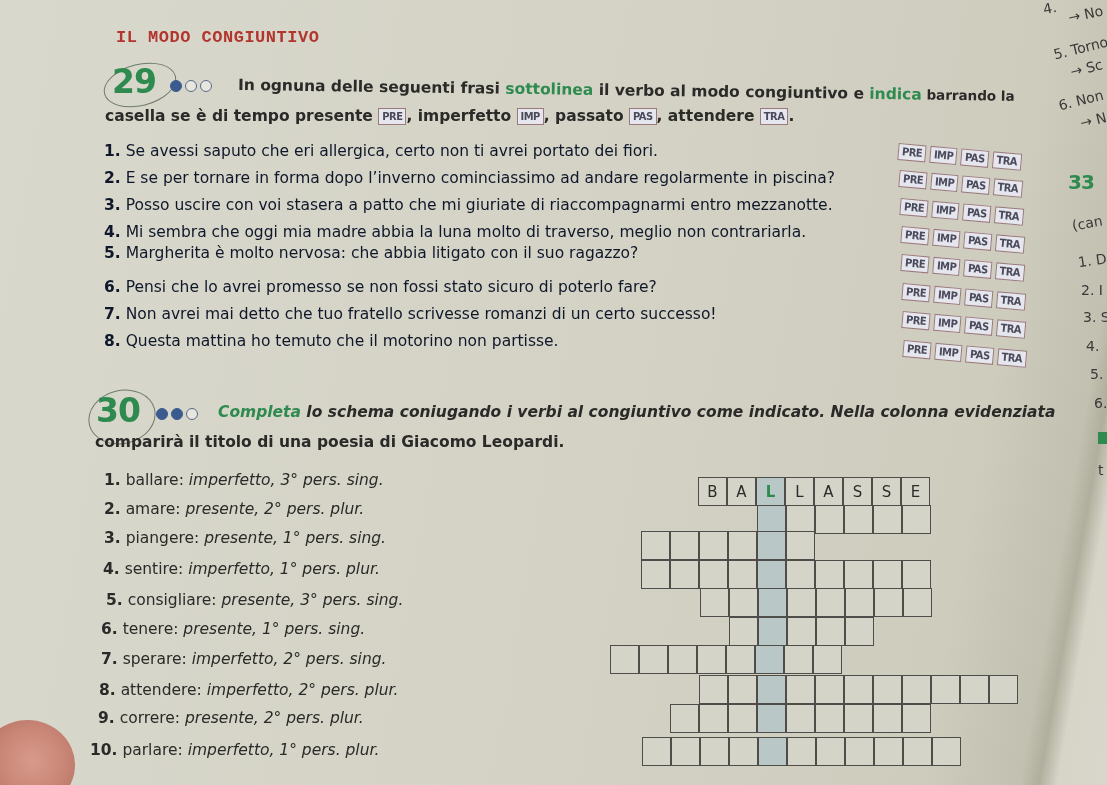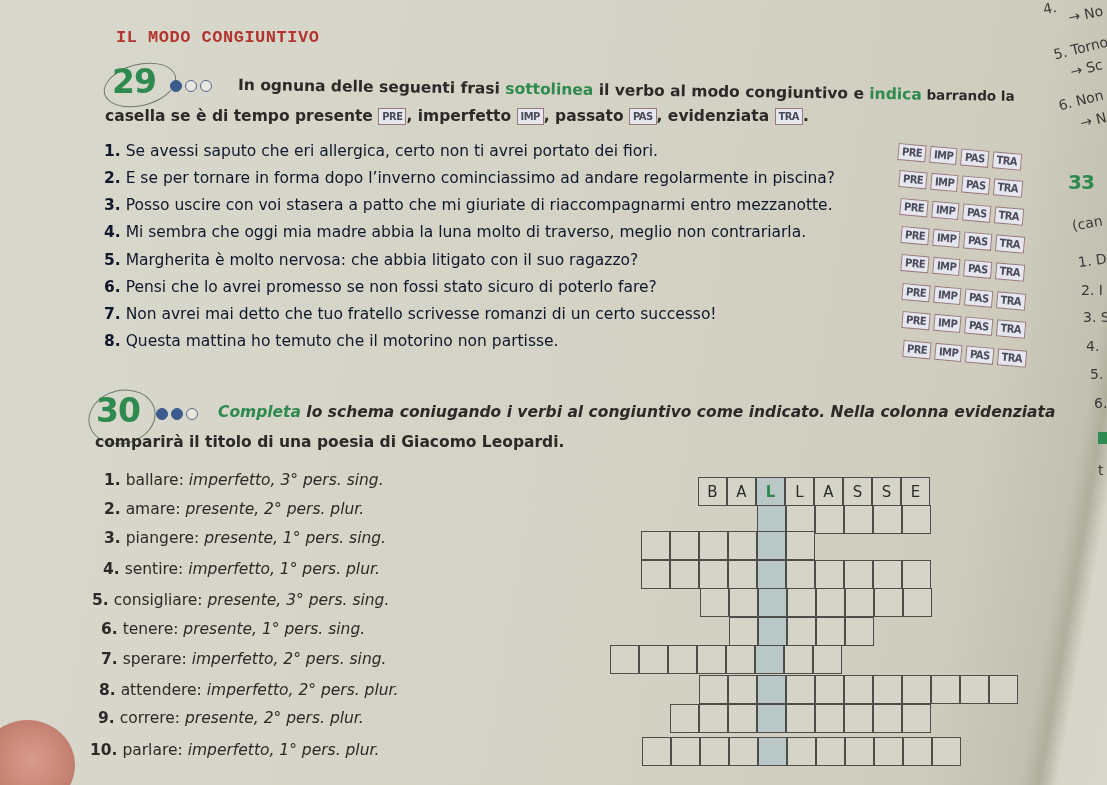--- a/index.html
+++ b/index.html
@@ -50,28 +50,28 @@
 <div class="abs ex-num" style="left:112px;top:62px;">29</div>
 <div class="abs dots" style="left:170px;top:80px;">
   <span class="dot filled"></span>
   <span class="dot"></span>
   <span class="dot"></span>
 </div>
 <div class="abs instr" style="left:238px;top:76px;transform:rotate(0.8deg);transform-origin:left;">
   <span>In ognuna delle seguenti frasi </span><span class="green">sottolinea</span><span> il verbo al modo congiuntivo e </span><span class="green">indica</span><span style="font-size:13.5px"> barrando la</span>
 </div>
 <div class="abs instr" style="left:105px;top:107px;">
-  <span>casella se è di tempo presente </span><span class="tag">PRE</span><span>, imperfetto </span><span class="tag">IMP</span><span>, passato </span><span class="tag">PAS</span><span>, evidenziata </span><span class="tag">TRA</span><span>.</span>
+  <span>casella se è di tempo presente </span><span class="tag">PRE</span><span>, imperfetto </span><span class="tag">IMP</span><span>, passato </span><span class="tag">PAS</span><span>, attendere </span><span class="tag">TRA</span><span>.</span>
 </div>
 
 <div class="abs sentence" style="left:104px;top:142px;"><b>1.</b> <span>Se avessi saputo che eri allergica, certo non ti avrei portato dei fiori.</span></div>
 <div class="abs sentence" style="left:104px;top:169px;"><b>2.</b> <span>E se per tornare in forma dopo l’inverno cominciassimo ad andare regolarmente in piscina?</span></div>
 <div class="abs sentence" style="left:104px;top:196px;"><b>3.</b> <span>Posso uscire con voi stasera a patto che mi giuriate di riaccompagnarmi entro mezzanotte.</span></div>
 <div class="abs sentence" style="left:104px;top:223px;"><b>4.</b> <span>Mi sembra che oggi mia madre abbia la luna molto di traverso, meglio non contrariarla.</span></div>
-<div class="abs sentence" style="left:104px;top:251px;"><b>5.</b> <span>Margherita è molto nervosa: che abbia litigato con il suo ragazzo?</span></div>
+<div class="abs sentence" style="left:104px;top:244px;"><b>5.</b> <span>Margherita è molto nervosa: che abbia litigato con il suo ragazzo?</span></div>
 <div class="abs sentence" style="left:104px;top:278px;"><b>6.</b> <span>Pensi che lo avrei promesso se non fossi stato sicuro di poterlo fare?</span></div>
 <div class="abs sentence" style="left:104px;top:305px;"><b>7.</b> <span>Non avrei mai detto che tuo fratello scrivesse romanzi di un certo successo!</span></div>
 <div class="abs sentence" style="left:104px;top:332px;"><b>8.</b> <span>Questa mattina ho temuto che il motorino non partisse.</span></div>
 
 <div class="tags" style="left:898px;top:143px;transform:rotate(5deg);transform-origin:left;">
   <span class="tag">PRE</span>
     <span class="tag">IMP</span>
     <span class="tag">PAS</span>
     <span class="tag">TRA</span>
 </div>
@@ -127,21 +127,21 @@
 </div>
 <div class="abs instr" style="left:218px;top:403px;font-style:italic;">
   <span class="green">Completa</span><span> lo schema coniugando i verbi al congiuntivo come indicato. Nella colonna evidenziata</span>
 </div>
 <div class="abs instr" style="left:95px;top:433px;">comparirà il titolo di una poesia di Giacomo Leopardi.</div>
 
 <div class="abs clue" style="left:104px;top:471px;"><b>1.</b> <span>ballare:</span> <i>imperfetto, 3° pers. sing.</i></div>
 <div class="abs clue" style="left:104px;top:500px;"><b>2.</b> <span>amare:</span> <i>presente, 2° pers. plur.</i></div>
 <div class="abs clue" style="left:104px;top:529px;"><b>3.</b> <span>piangere:</span> <i>presente, 1° pers. sing.</i></div>
 <div class="abs clue" style="left:103px;top:560px;"><b>4.</b> <span>sentire:</span> <i>imperfetto, 1° pers. plur.</i></div>
-<div class="abs clue" style="left:92px;top:591px;"><b>5.</b> <span>consigliare:</span> <i>presente, 3° pers. sing.</i></div>
+<div class="abs clue" style="left:106px;top:591px;"><b>5.</b> <span>consigliare:</span> <i>presente, 3° pers. sing.</i></div>
 <div class="abs clue" style="left:101px;top:620px;"><b>6.</b> <span>tenere:</span> <i>presente, 1° pers. sing.</i></div>
 <div class="abs clue" style="left:101px;top:650px;"><b>7.</b> <span>sperare:</span> <i>imperfetto, 2° pers. sing.</i></div>
 <div class="abs clue" style="left:99px;top:681px;"><b>8.</b> <span>attendere:</span> <i>imperfetto, 2° pers. plur.</i></div>
 <div class="abs clue" style="left:98px;top:709px;"><b>9.</b> <span>correre:</span> <i>presente, 2° pers. plur.</i></div>
 <div class="abs clue" style="left:90px;top:741px;"><b>10.</b> <span>parlare:</span> <i>imperfetto, 1° pers. plur.</i></div>
 
 <div id="crossword" class="abs" style="left:0;top:0;">
     <div class="cell" style="left: 698px; top: 477px;">B</div>
     <div class="cell" style="left: 727px; top: 477px;">A</div>
     <div class="cell hl letter" style="left: 756px; top: 477px;">L</div>

